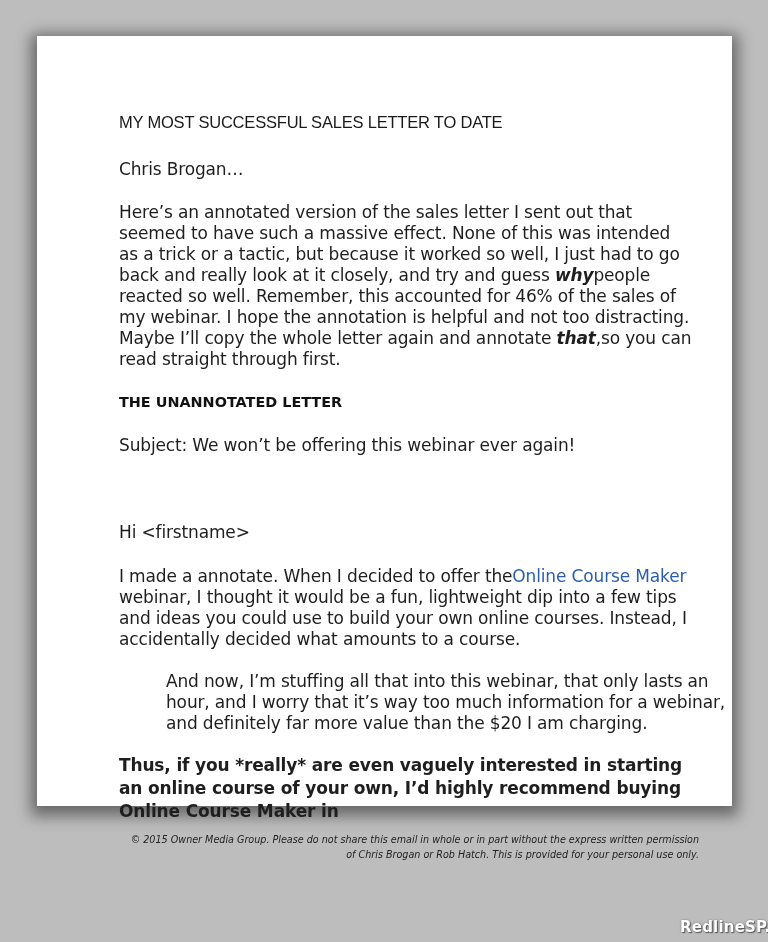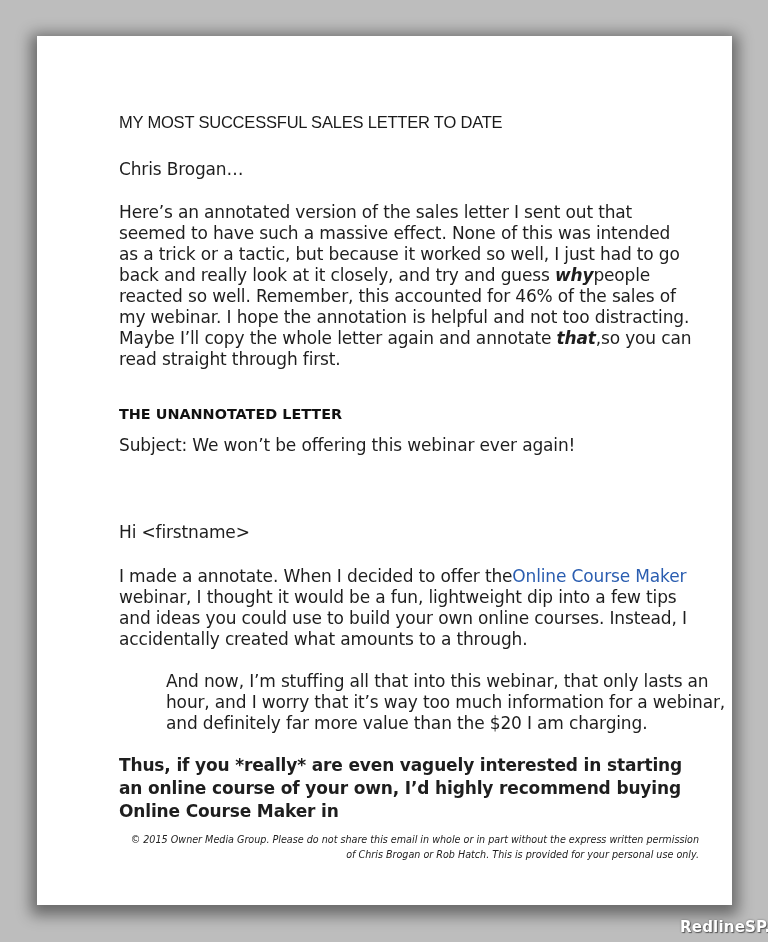--- a/index.html
+++ b/index.html
@@ -12,21 +12,21 @@
       background: #bdbdbd;
       position: relative;
       overflow: hidden;
       font-family: "DejaVu Sans", sans-serif;
     }
     .page {
       position: absolute;
       left: 37px;
       top: 36px;
       width: 695px;
-      height: 869px;
+      height: 770px;
       background: #ffffff;
       box-shadow: 0 4px 14px 6px rgba(0,0,0,0.45);
     }
     .content {
       position: absolute;
       left: 82px;
       top: 0;
       width: 575px;
       color: #1c1c1c;
     }
@@ -52,21 +52,20 @@
     .greeting { top: 123px; }
     .intro { top: 166px; }
     .heading {
       position: absolute;
       left: 0;
       top: 358px;
       font-size: 14.4px;
       font-weight: bold;
       color: #111;
       white-space: nowrap;
-      margin-top: 12px;
     }
     .subject { top: 399px; white-space: nowrap; }
     .hi { top: 486px; white-space: nowrap; }
     .para1 { top: 530px; }
     .para2 { top: 635px; margin-left: 47px; }
     .para3 { top: 718px; line-height: 23px; font-weight: bold; }
     .link {
       color: #2a5db0;
       cursor: pointer;
     }
@@ -106,21 +105,21 @@
     <div class="p greeting">Chris Brogan…</div>
 
     <div class="p intro"><span>Here’s an annotated version of the sales letter I sent out that seemed to have such a massive effect. None of this was intended as a trick or a tactic, but because it worked so well, I just had to go back and really look at it closely, and try and guess </span><b><i>why</i></b><span>people reacted so well. Remember, this accounted for 46% of the sales of my webinar. I hope the annotation is helpful and not too distracting. Maybe I’ll copy the whole letter again and annotate </span><b><i>that</i></b><span>,so you can read straight through first.</span></div>
 
     <div class="heading">THE UNANNOTATED LETTER</div>
 
     <div class="p subject">Subject: We won’t be offering this webinar ever again!</div>
 
     <div class="p hi">Hi &lt;firstname&gt;</div>
 
-    <div class="p para1"><span>I made a annotate. When I decided to offer the</span><a class="link">Online Course Maker</a><span> webinar, I thought it would be a fun, lightweight dip into a few tips and ideas you could use to build your own online courses. Instead, I accidentally created what amounts to a through.</span></div>
+    <div class="p para1"><span>I made a annotate. When I decided to offer the</span><a class="link">Online Course Maker</a><span> webinar, I thought it would be a fun, lightweight dip into a few tips and ideas you could use to build your own online courses. Instead, I accidentally decided what amounts to a course.</span></div>
 
     <div class="p para2">And now, I’m stuffing all that into this webinar, that only lasts an hour, and I worry that it’s way too much information for a webinar, and definitely far more value than the $20 I am charging.</div>
 
     <div class="p para3">Thus, if you *really* are even vaguely interested in starting an online course of your own, I’d highly recommend buying Online Course Maker in</div>
 
     <div class="footer">© 2015 Owner Media Group. Please do not share this email in whole or in part without the express written permission of Chris Brogan or Rob Hatch. This is provided for your personal use only.</div>
   </div>
 </div>
 
 <div class="watermark">RedlineSP.net</div>

